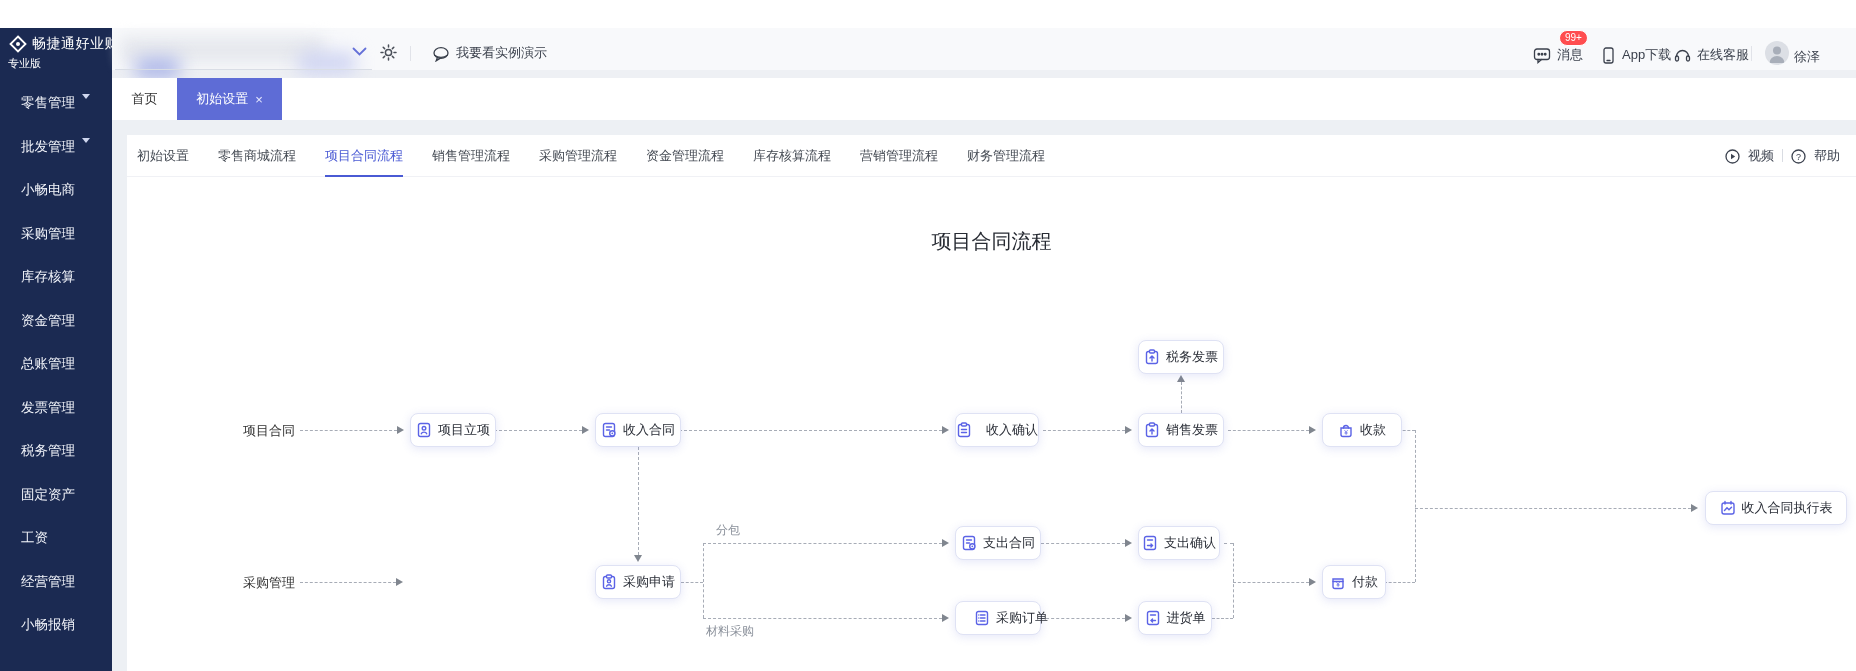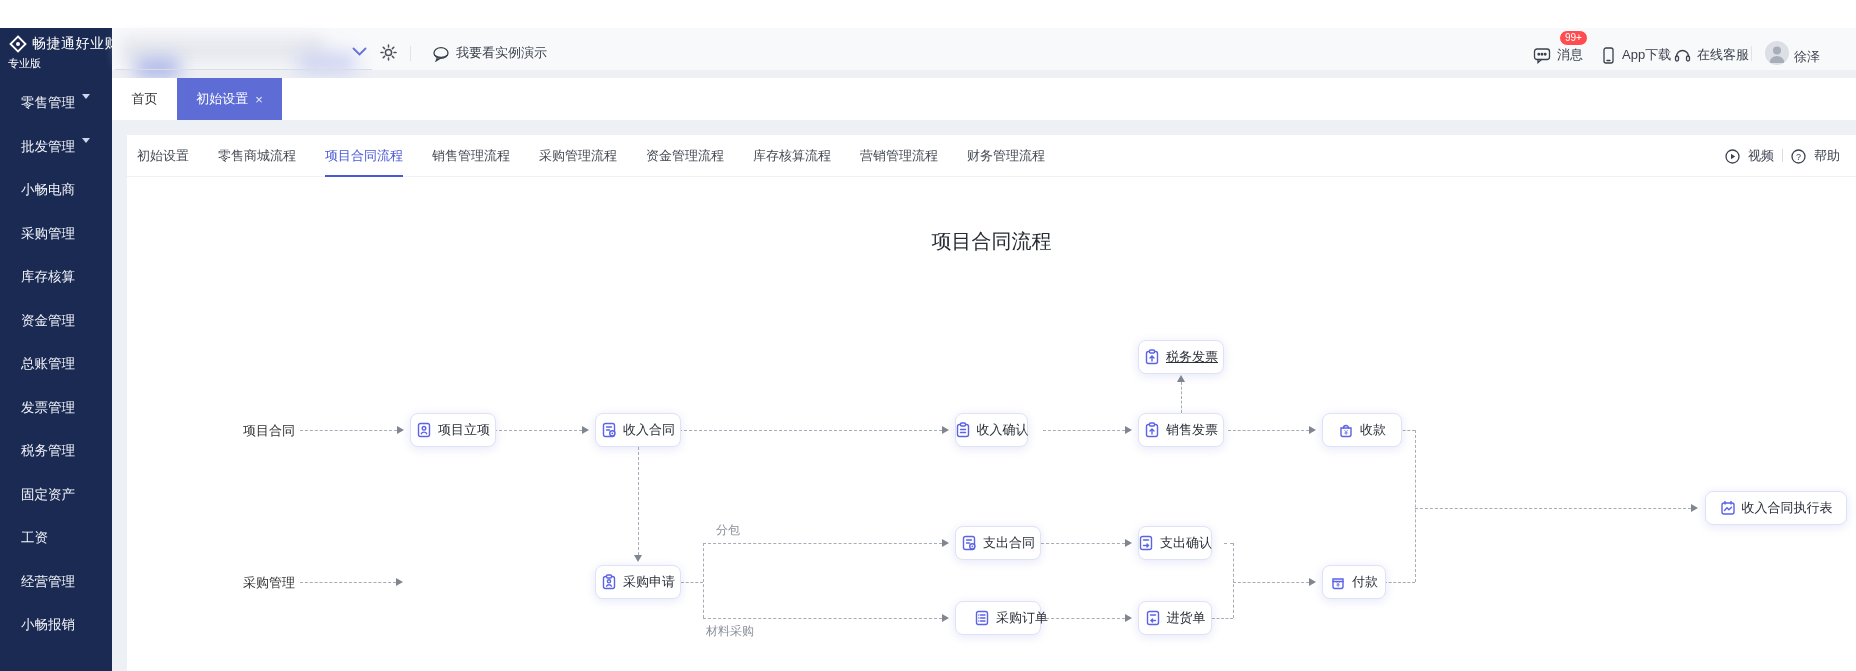--- a/index.html
+++ b/index.html
@@ -293,41 +293,41 @@
     <span class="nicon">
         <svg width="16" height="16" viewBox="0 0 16 16" fill="none" stroke="#5b63e6" stroke-width="1.4" stroke-linecap="round">
           <rect x="2.5" y="1.5" width="11" height="13" rx="2"></rect>
           <path d="M5.5 5 H10.5 M5.5 8 H8.5"></path>
           <circle cx="11.3" cy="11.3" r="2.6" fill="#fff"></circle>
           <circle cx="11.3" cy="11.3" r=".9" fill="#5b63e6" stroke="none"></circle>
         </svg>
       </span>
     <span>收入合同</span>
   </div>
-  <div class="node" style="left:955px;top:413px;width:73px;">
+  <div class="node" style="left:955px;top:413px;width:84px;justify-content:space-between;">
     <span class="nicon">
         <svg width="16" height="16" viewBox="0 0 16 16" fill="none" stroke="#5b63e6" stroke-width="1.4" stroke-linecap="round">
           <rect x="2.5" y="2.5" width="11" height="12" rx="2"></rect>
           <rect x="5.5" y="1" width="5" height="3" rx="1" fill="#fff"></rect>
           <path d="M5.5 7.5 H10.5 M5.5 10.5 H10.5"></path>
         </svg>
       </span>
     <span>收入确认</span>
   </div>
   <div class="node" style="left:1138px;top:413px;width:86px;border-radius:8px;">
     <span class="nicon">
         <svg width="16" height="16" viewBox="0 0 16 16" fill="none" stroke="#5b63e6" stroke-width="1.4" stroke-linecap="round">
           <rect x="2.5" y="2.5" width="11" height="12" rx="2"></rect>
           <rect x="5.5" y="1" width="5" height="3" rx="1" fill="#fff"></rect>
           <path d="M8 12 V7 M6 9 L8 7 L10 9"></path>
         </svg>
       </span>
     <span>销售发票</span>
   </div>
-  <div class="node" style="left:1138px;top:340px;width:86px;text-decoration:underline;">
+  <div class="node" style="left:1138px;top:340px;width:86px;">
     <span class="nicon">
         <svg width="16" height="16" viewBox="0 0 16 16" fill="none" stroke="#5b63e6" stroke-width="1.4" stroke-linecap="round">
           <rect x="2.5" y="2.5" width="11" height="12" rx="2"></rect>
           <rect x="5.5" y="1" width="5" height="3" rx="1" fill="#fff"></rect>
           <path d="M8 12 V7 M6 9 L8 7 L10 9"></path>
         </svg>
       </span>
     <span>税务发票</span>
   </div>
   <div class="node" style="left:1322px;top:413px;width:80px;">
@@ -355,21 +355,21 @@
     <span class="nicon">
         <svg width="16" height="16" viewBox="0 0 16 16" fill="none" stroke="#5b63e6" stroke-width="1.4" stroke-linecap="round">
           <rect x="2.5" y="1.5" width="11" height="13" rx="2"></rect>
           <path d="M5.5 5 H10.5 M5.5 8 H8.5"></path>
           <circle cx="11.3" cy="11.3" r="2.6" fill="#fff"></circle>
           <circle cx="11.3" cy="11.3" r=".9" fill="#5b63e6" stroke="none"></circle>
         </svg>
       </span>
     <span>支出合同</span>
   </div>
-  <div class="node" style="left:1138px;top:526px;width:74px;">
+  <div class="node" style="left:1138px;top:526px;width:82px;">
     <span class="nicon">
         <svg width="16" height="16" viewBox="0 0 16 16" fill="none" stroke="#5b63e6" stroke-width="1.4" stroke-linecap="round">
           <rect x="2.5" y="1.5" width="11" height="13" rx="2"></rect>
           <path d="M5.5 5 H10.5"></path>
           <path d="M5.5 10.5 H10.5 M9 9 L10.5 10.5 L9 12"></path>
         </svg>
       </span>
     <span>支出确认</span>
   </div>
   <div class="node" style="left:955px;top:601px;width:86px;padding-left:26px;">

